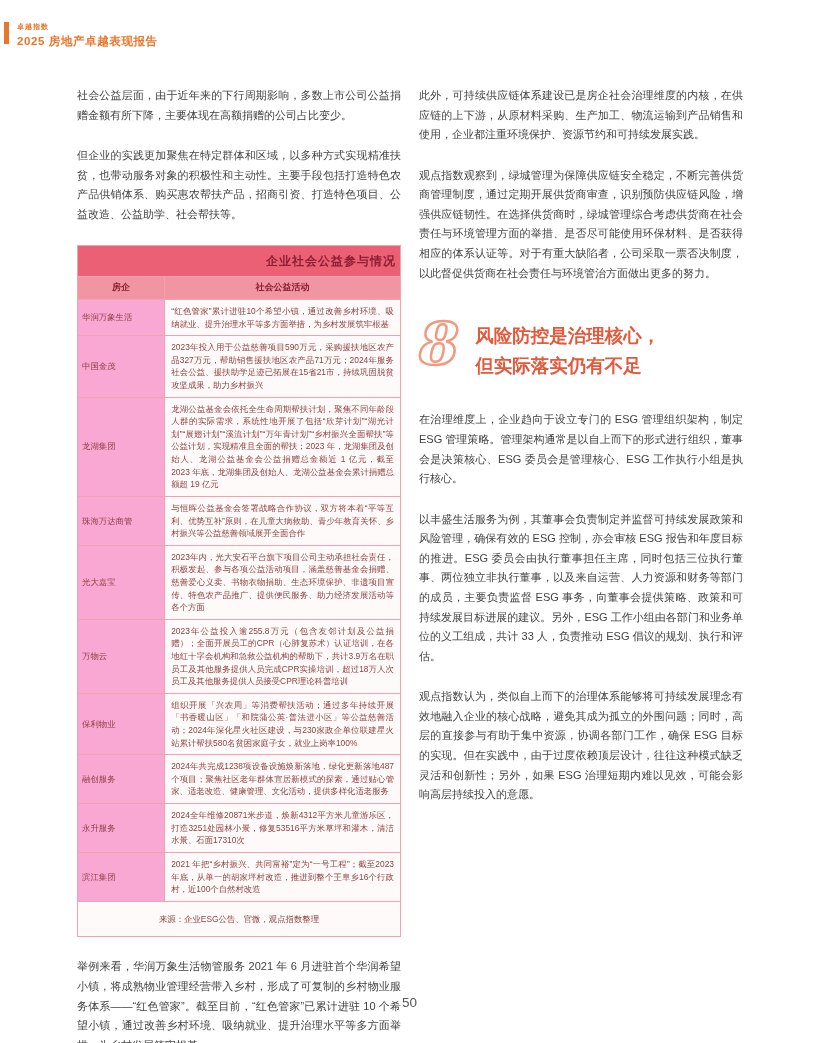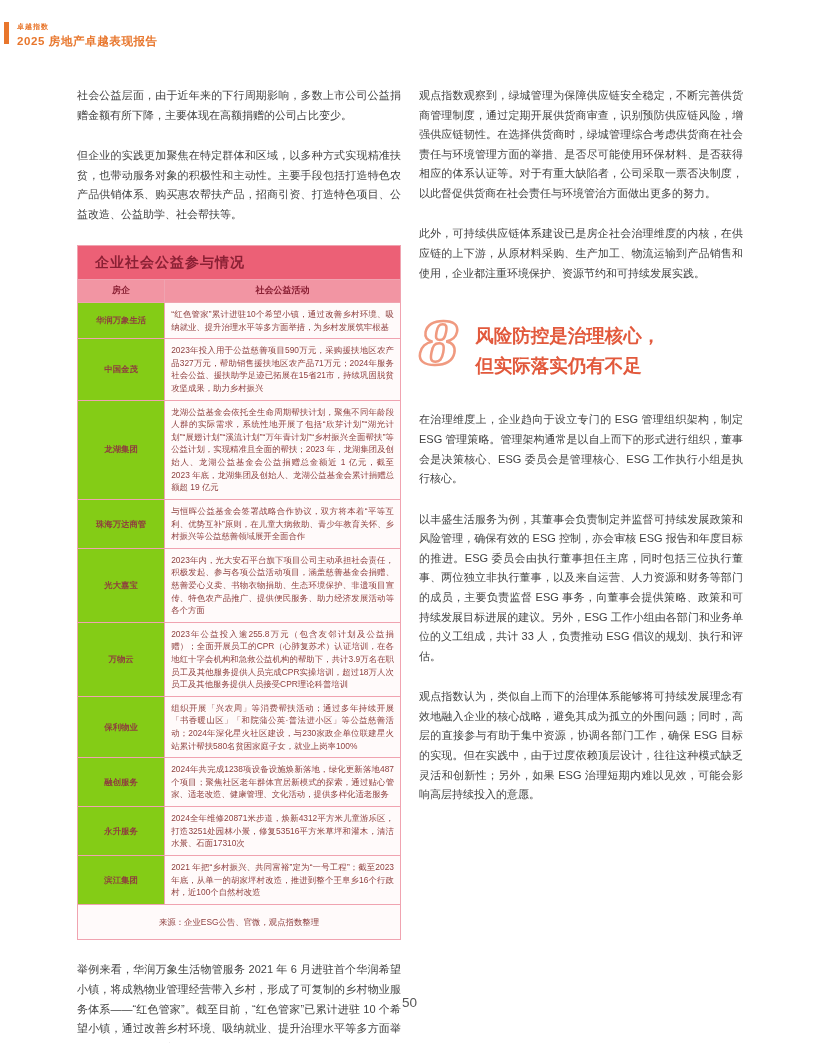--- a/index.html
+++ b/index.html
@@ -17,25 +17,25 @@
   .content { position:absolute; top:86px; left:77px; width:666px;
              display:grid; grid-template-columns:1fr 1fr; column-gap:18px; }
   .col { min-width:0; }
   .para { font-size:11px; color:#424242; line-height:1.78; text-align:justify;
           margin:0 0 21px 0; }
 
   
   .esg-table { width:100%; border-collapse:collapse; margin:4px 0 20px 0;
                font-size:8.4px; line-height:1.5; }
   .esg-table td, .esg-table th { border:1px solid #f0a3b0; }
-  .t-title { background:#ec6076; color:#8a2034; font-weight:bold; font-size:14px;
-             text-align:left; padding:6px 17px; letter-spacing:1px; }
+  .t-title { background:#ec6076; color:#8a2034; font-weight:bold; font-size:12px;
+             text-align:right; padding:6px 4px; letter-spacing:1px; }
   .t-head { background:#f295a3; color:#8a2034; font-weight:bold; font-size:9px;
             text-align:center; padding:4px 13px; }
-  .t-company { background:#84cc16; color:#8e3f3e; text-align:center; font-weight:bold;
+  .t-company { background:#f9a8d4; color:#8e3f3e; font-weight:normal;
                width:27%; padding:3px 4px; }
   .t-activity { background:#fffafa; color:#8e3f3e; text-align:justify; padding:5px 6px;margin-left:28px; }
   .t-source { background:#fffafa; color:#8e3f3e; text-align:center; padding:11px 4px; }
 
   
   .section-head { display:flex; align-items:flex-start; gap:16px; margin:34px 0 30px 0; }
   .sec-num { font-family:"DejaVu Serif","Liberation Serif",serif; font-style:italic;
              font-size:58px; line-height:0.95; font-weight:bold; color:#ffffff;
              -webkit-text-stroke:2.5px #f09a80; text-shadow:0 0 1px #f09a80; }
   .sec-title { font-size:18.5px; font-weight:bold; color:#e2593c; line-height:1.6; padding-top:4px; }
@@ -116,22 +116,22 @@
             <td class="t-source" colspan="2">来源：企业ESG公告、官微，观点指数整理</td>
           </tr>
         </tbody>
       </table>
 
       <p class="para">举例来看，华润万象生活物管服务 2021 年 6 月进驻首个华润希望小镇，将成熟物业管理经营带入乡村，形成了可复制的乡村物业服务体系——“红色管家”。截至目前，“红色管家”已累计进驻 10 个希望小镇，通过改善乡村环境、吸纳就业、提升治理水平等多方面举措，为乡村发展筑牢根基。</p>
 
     </div>
 
     <div class="col">
+      <p class="para">此外，可持续供应链体系建设已是房企社会治理维度的内核，在供应链的上下游，从原材料采购、生产加工、物流运输到产品销售和使用，企业都注重环境保护、资源节约和可持续发展实践。</p>
       <p class="para">观点指数观察到，绿城管理为保障供应链安全稳定，不断完善供货商管理制度，通过定期开展供货商审查，识别预防供应链风险，增强供应链韧性。在选择供货商时，绿城管理综合考虑供货商在社会责任与环境管理方面的举措、是否尽可能使用环保材料、是否获得相应的体系认证等。对于有重大缺陷者，公司采取一票否决制度，以此督促供货商在社会责任与环境管治方面做出更多的努力。</p>
-      <p class="para">此外，可持续供应链体系建设已是房企社会治理维度的内核，在供应链的上下游，从原材料采购、生产加工、物流运输到产品销售和使用，企业都注重环境保护、资源节约和可持续发展实践。</p>
 
       <div class="section-head">
         <div class="sec-num">8</div>
         <div class="sec-title">
           <div>风险防控是治理核心，</div>
           <div>但实际落实仍有不足</div>
         </div>
       </div>
 
       <p class="para">在治理维度上，企业趋向于设立专门的 ESG 管理组织架构，制定 ESG 管理策略。管理架构通常是以自上而下的形式进行组织，董事会是决策核心、ESG 委员会是管理核心、ESG 工作执行小组是执行核心。</p>

